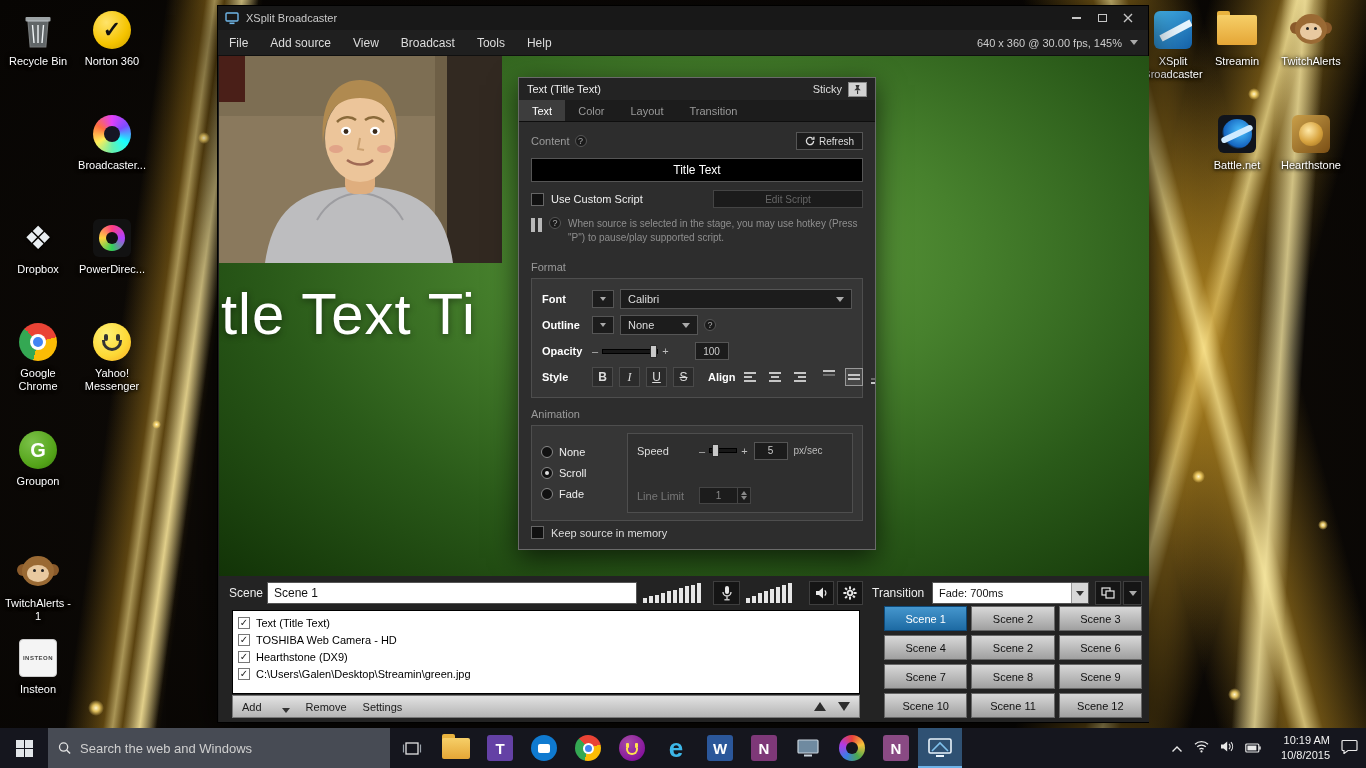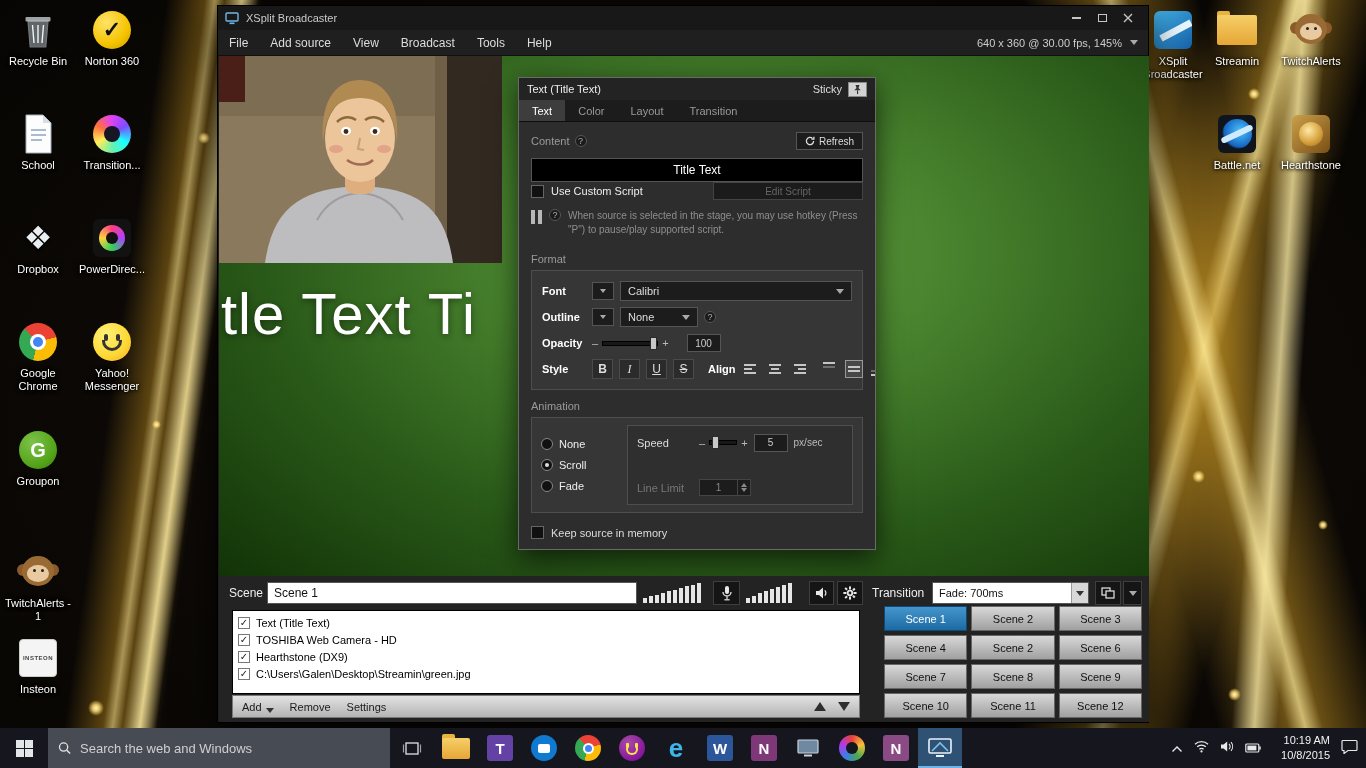--- a/index.html
+++ b/index.html
@@ -30,21 +30,21 @@
 .pinbtn{width:19px;height:15px;background:#d2d2d2;border:1px solid #888;display:flex;align-items:center;justify-content:center}
 .dlg-tabs{height:22px;display:flex;background:#1c1c1c;border-bottom:1px solid #0e0e0e;flex:none}
 .dtab{padding:0 13px;display:flex;align-items:center;color:#999;cursor:default}
 .dtab.act{background:#3d3d3d;color:#fff}
 .dlg-body{flex:1;padding:8px 12px 10px;display:flex;flex-direction:column;overflow:hidden}
 .seclbl{color:#9a9a9a;display:flex;align-items:center;gap:5px}
 .qmark{width:12px;height:12px;border-radius:50%;background:#1b1b1b;border:1px solid #555;color:#aaa;font-size:9px;display:inline-flex;align-items:center;justify-content:center;flex:none}
 .qmark::before{content:"?"}
 .refreshbtn{margin-left:auto;height:18px;padding:0 8px;background:#1c1c1c;border:1px solid #555;color:#ddd;display:flex;align-items:center;gap:4px;font-size:10px}
 .titlefield{margin-top:8px;height:24px;background:#000;border:1px solid #555;color:#fff;display:flex;align-items:center;justify-content:center;font-size:12px;flex:none}
-.scriptrow{display:flex;align-items:center;gap:7px}
+.scriptrow{margin-top:8px;display:flex;align-items:center;gap:7px}
 .cb{width:13px;height:13px;background:#111;border:1px solid #666;flex:none}
 .editbtn{margin-left:auto;width:150px;height:18px;background:#1b1b1b;border:1px solid #444;color:#666;display:flex;align-items:center;justify-content:center;font-size:10px}
 .hintrow{margin-top:9px;display:flex;gap:7px;align-items:flex-start}
 .pauseic{display:flex;gap:3px;margin-top:1px}
 .pauseic i{width:4px;height:14px;background:#b8b8b8;display:block}
 .hinttext{color:#8e8e8e;font-size:10px;line-height:1.35;flex:1}
 .fmtbox{margin-top:5px;background:#363636;border:1px solid #4e4e4e;padding:7px 10px}
 .frow{display:flex;align-items:center;height:26px;gap:6px}
 .flbl{width:44px;color:#fff;font-weight:bold;flex:none}
 .smsel{width:22px;height:18px;background:#1c1c1c;border:1px solid #555;display:flex;align-items:center;justify-content:center;flex:none}
@@ -144,37 +144,27 @@
     <div class="lbl">Recycle Bin</div>
   </div>
   <div class="dicon" style="left:77px;top:8px">
     <div class="ic">
       <div style="width:38px;height:38px;border-radius:50%;background:radial-gradient(circle at 35% 30%,#ffe36a,#f5c400 60%,#c79a00);display:flex;align-items:center;justify-content:center">
           <span style="color:#111;font-size:22px;font-weight:bold">✓</span>
         </div>
     </div>
     <div class="lbl">Norton 360</div>
   </div>
-  <div class="dicon" style="left:3px;top:112px">
-    <div class="ic">
-      <svg width="36" height="42" viewBox="0 0 36 42">
-          <path d="M6 2 h17 l8 8 v30 h-25 z" fill="#fdfdfd" stroke="#9fb0ba"></path>
-          <path d="M23 2 l8 8 h-8 z" fill="#d7dde2"></path>
-          <path d="M11 17 h15 M11 22 h15 M11 27 h11" stroke="#8fa4c0" stroke-width="1.6"></path>
-        </svg>
-    </div>
-    <div class="lbl">School</div>
-  </div>
   <div class="dicon" style="left:77px;top:112px">
     <div class="ic">
       <div style="width:38px;height:38px;border-radius:50%;background:conic-gradient(#e040fb,#7c4dff,#18ffff,#69f0ae,#ffee58,#ff6e40,#e040fb);position:relative">
           <div style="position:absolute;inset:11px;border-radius:50%;background:#161625"></div>
         </div>
     </div>
-    <div class="lbl">Transition...</div>
+    <div class="lbl">Broadcaster...</div>
   </div>
   <div class="dicon" style="left:3px;top:216px">
     <div class="ic">
       <span style="font-size:32px;color:#e9eef2;text-shadow:0 1px 3px #000;line-height:40px">❖</span>
     </div>
     <div class="lbl">Dropbox</div>
   </div>
   <div class="dicon" style="left:77px;top:216px">
     <div class="ic">
       <div style="width:38px;height:38px;border-radius:6px;background:#121212;position:relative;overflow:hidden">
@@ -414,21 +404,21 @@
             </div>
             <div class="frow">
               <span class="flbl">Opacity</span>
               <div class="slider">
                 <span class="pm">–</span>
                 <div class="track">
                     <div class="knob" style="right:0"></div>
                   </div>
                 <span class="pm">+</span>
               </div>
-              <div class="valbox" style="margin-left:12px">100</div>
+              <div class="valbox" style="margin-left:20px">100</div>
             </div>
             <div class="frow">
               <span class="flbl">Style</span>
               <div class="stylebtn" style="font-weight:bold">B</div>
               <div class="stylebtn" style="font-style:italic;font-family:'Liberation Serif',serif">I</div>
               <div class="stylebtn" style="text-decoration:underline">U</div>
               <div class="stylebtn" style="text-decoration:line-through">S</div>
               <span class="flbl" style="width:auto;margin-left:8px">Align</span>
               <div class="alico" style="align-items:flex-start">
                   <i style="width:12px"></i>
@@ -581,21 +571,21 @@
             <div class="scb"></div>
             <span>Hearthstone (DX9)</span>
           </div>
         <div class="srow">
             <div class="scb"></div>
             <span>C:\Users\Galen\Desktop\Streamin\green.jpg</span>
           </div>
       </div>
 
       <div class="btoolbar">
-        <div style="display:flex;align-items:flex-end;gap:4px">
+        <div style="display:flex;align-items:flex-end;gap:20px">
           <span>Add</span>
           <i class="caret dark"></i>
         </div>
         <span>Remove</span>
         <span>Settings</span>
         <div style="margin-left:auto;display:flex;gap:12px;align-items:center">
           <i class="tri-up"></i>
           <i class="tri-dn"></i>
         </div>
       </div>

